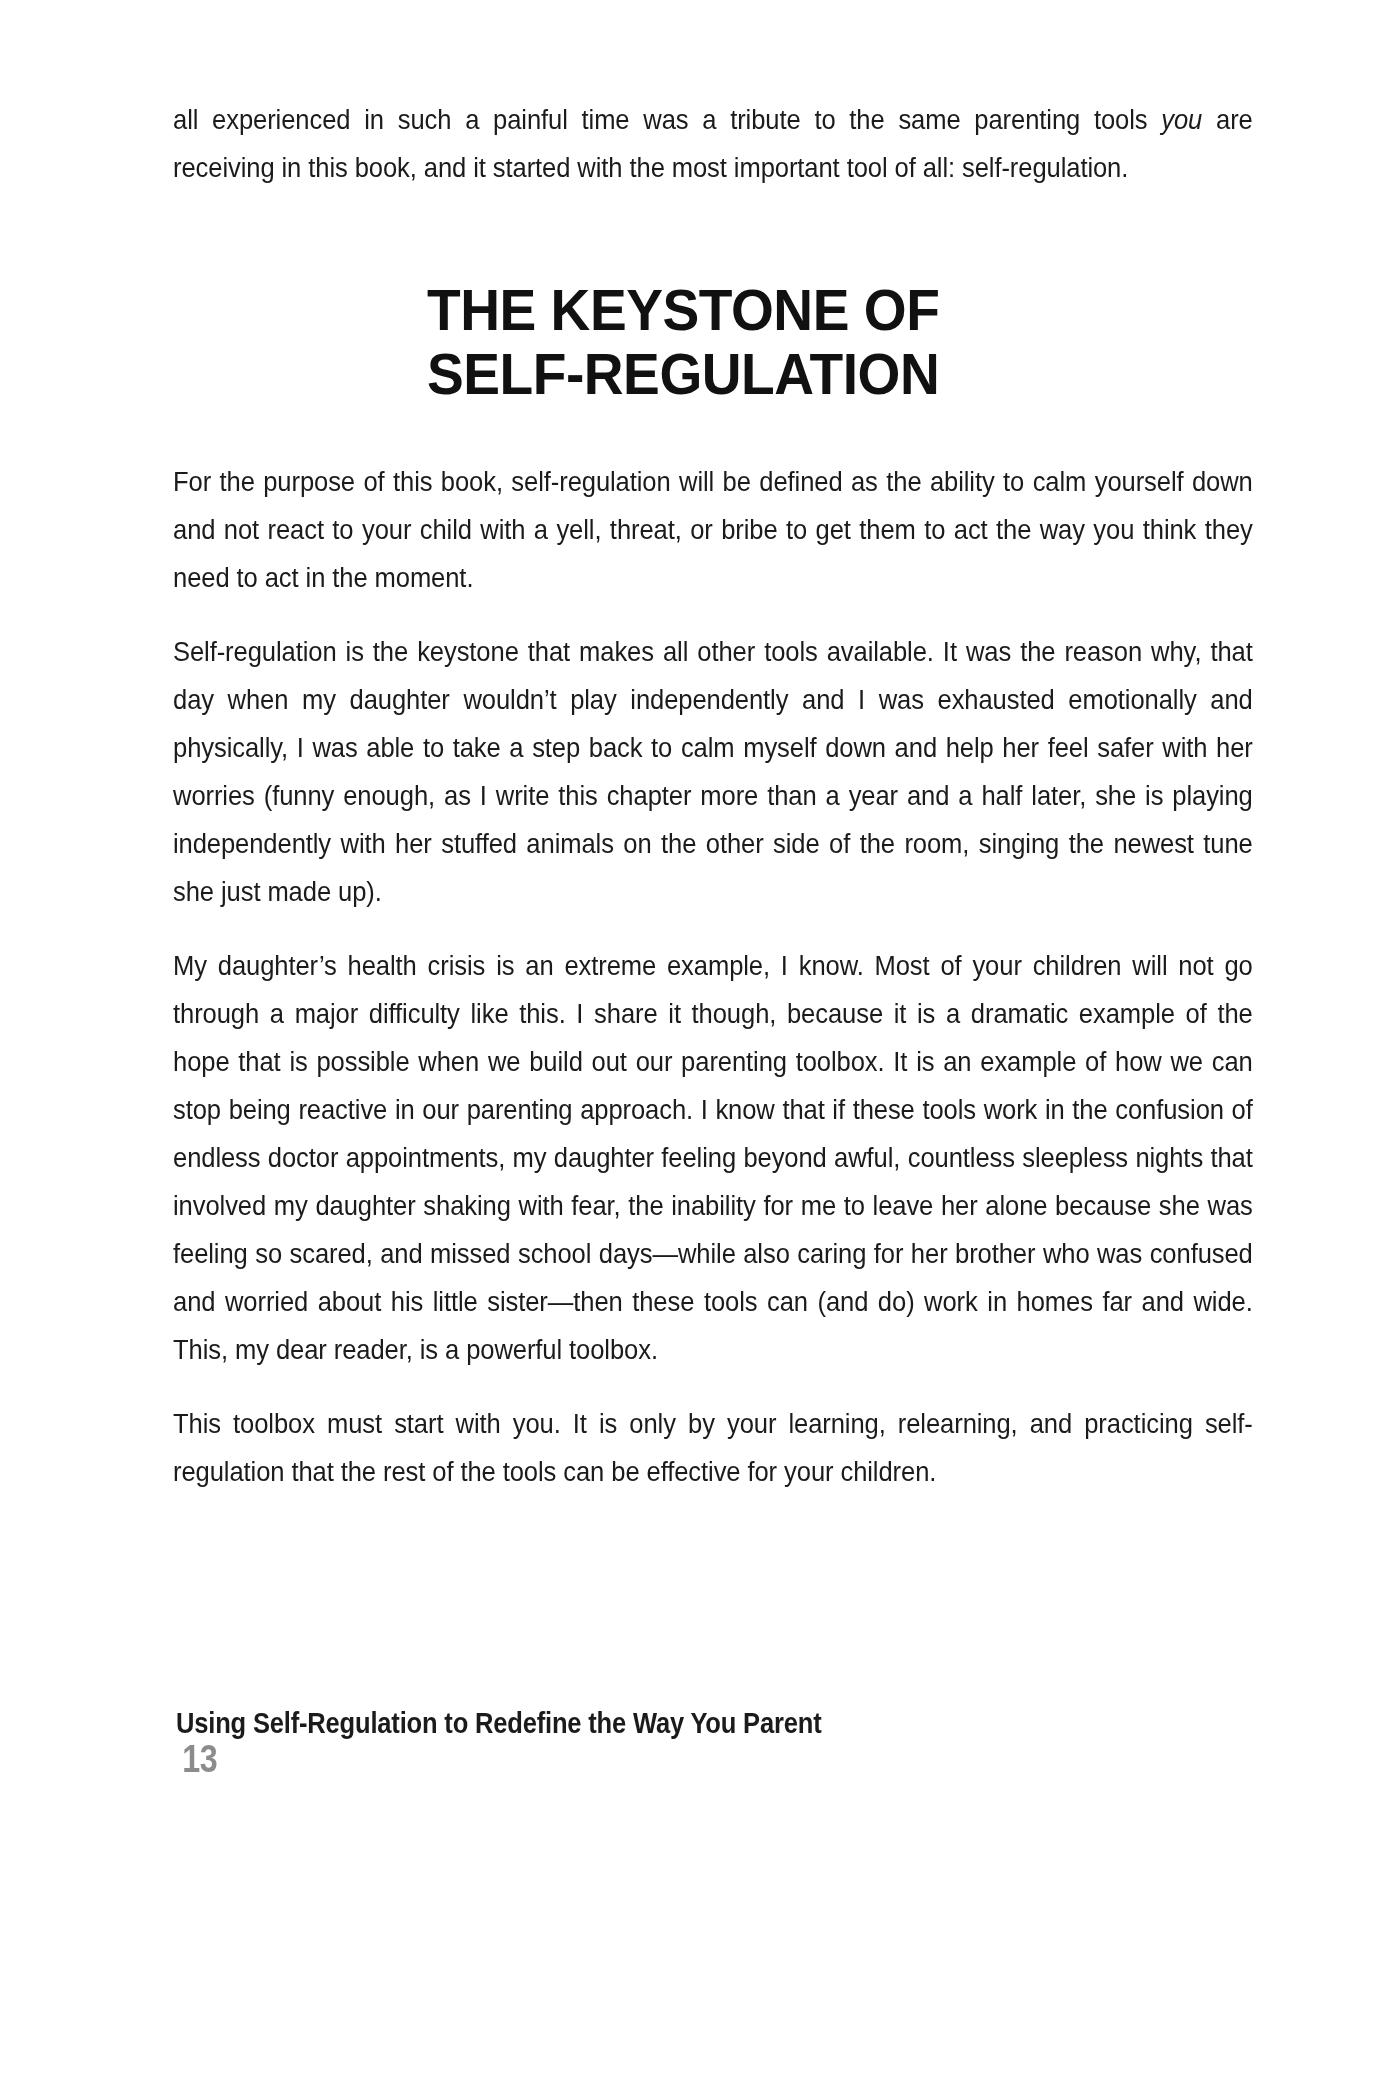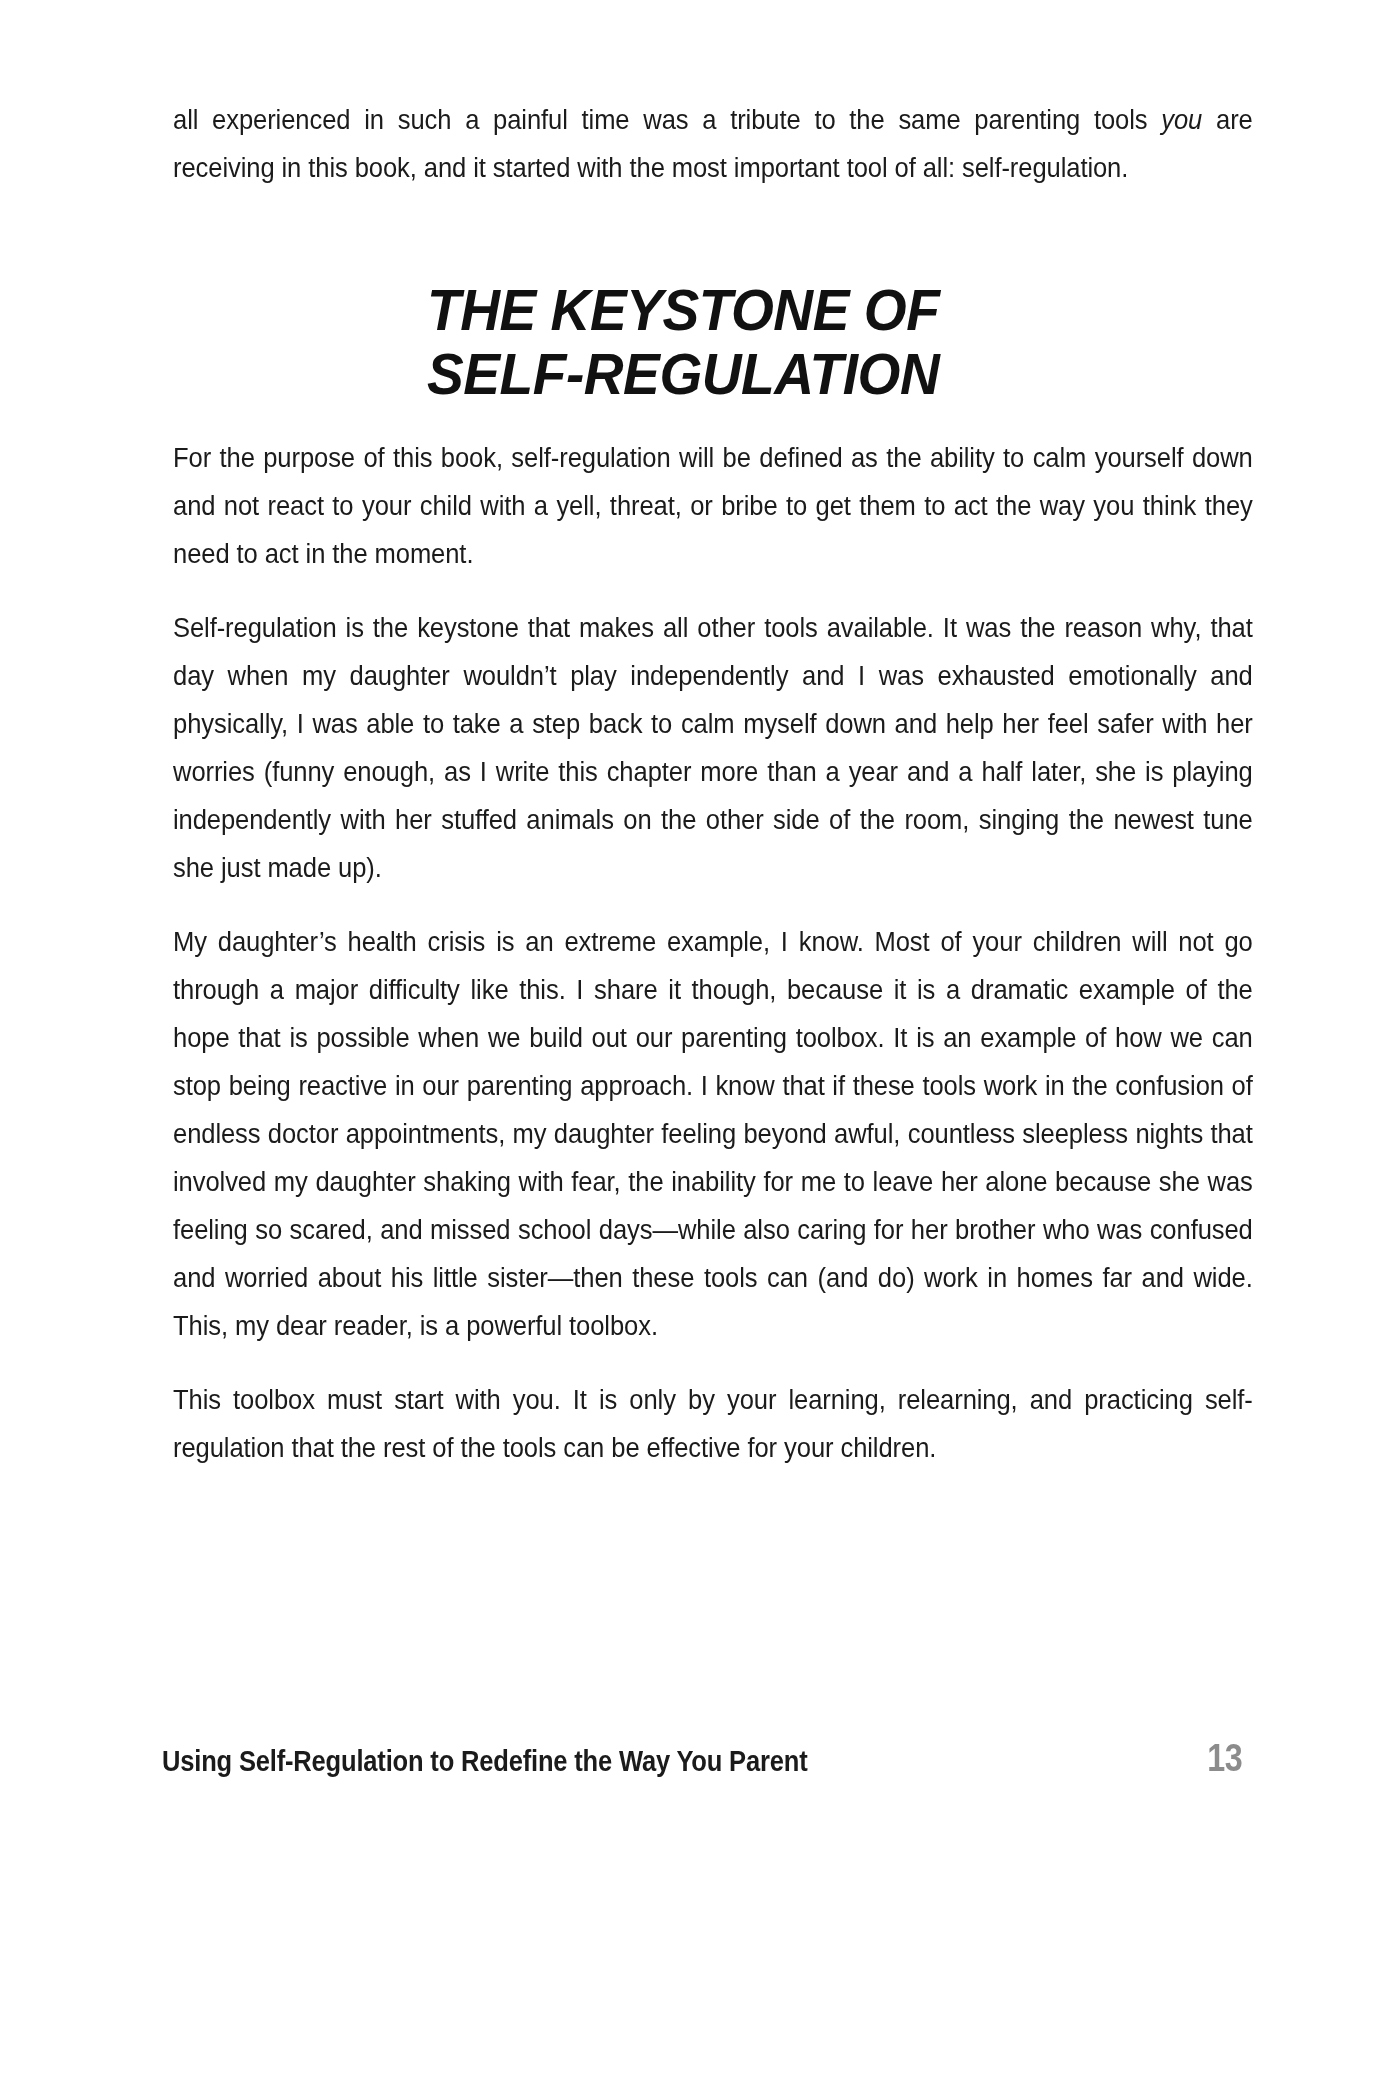--- a/index.html
+++ b/index.html
@@ -62,32 +62,32 @@
     color: #111111;
     letter-spacing: -0.5px;
     text-align: left;
     transform: scaleX(0.95);
     transform-origin: left top;
   }
 
   .heading-wrap {
     padding-left: 254px;
     margin-top: 86px;
-    margin-bottom: 28px;
-    font-style: italic;
+    margin-bottom: 52px;
   }
 
   .footer {
     position: absolute;
-    left: 162px;
+    left: 176px;
     bottom: 74px;
     width: 1080px;
     display: flex;
     align-items: baseline;
     justify-content: space-between;
+    flex-direction: column;
   }
 
   .footer-title {
     font-family: "Liberation Sans Narrow", "Liberation Sans", "DejaVu Sans Condensed", sans-serif;
     font-weight: 700;
     font-size: 29px;
     line-height: 34px;
     color: #1b1b1b;
     letter-spacing: -0.2px;
     transform: scaleX(0.88);

